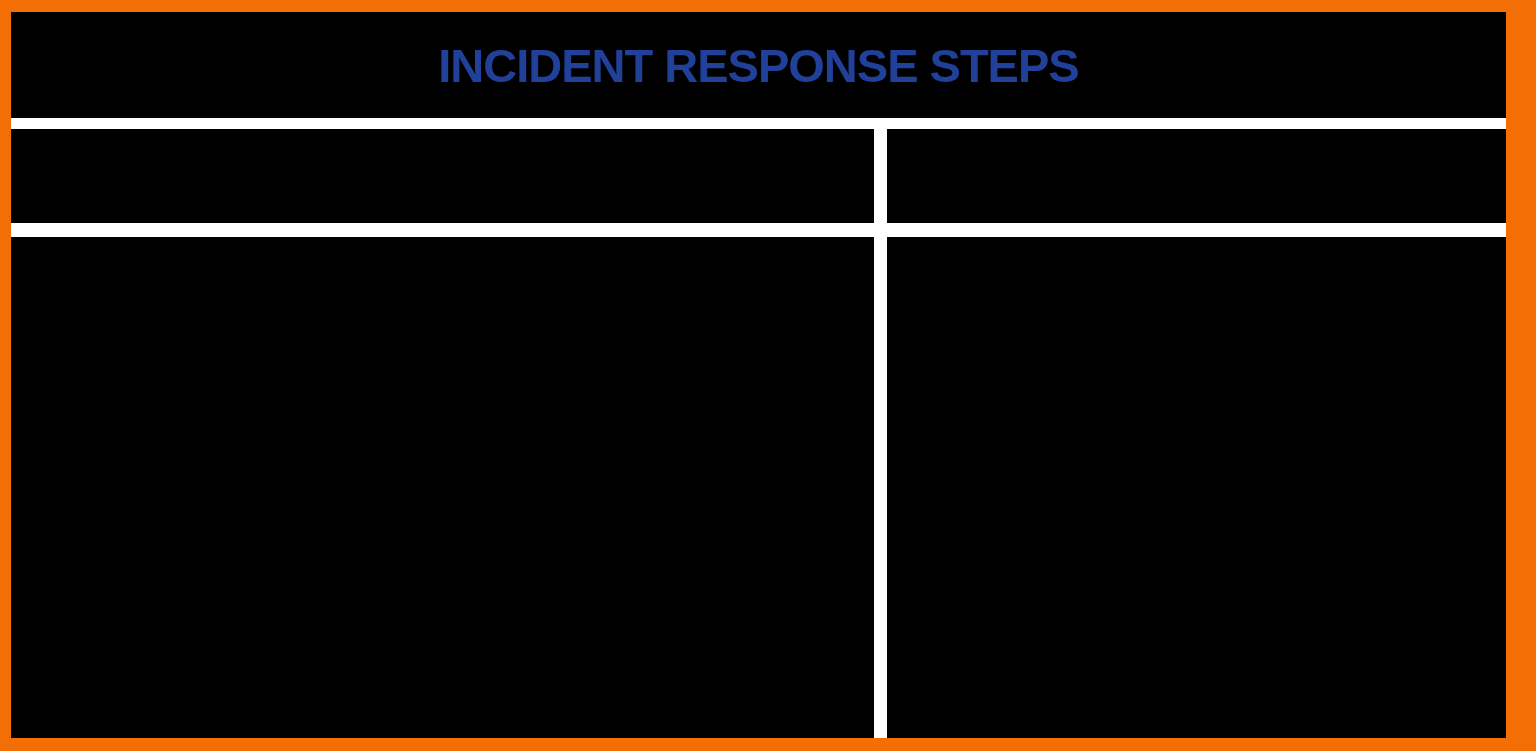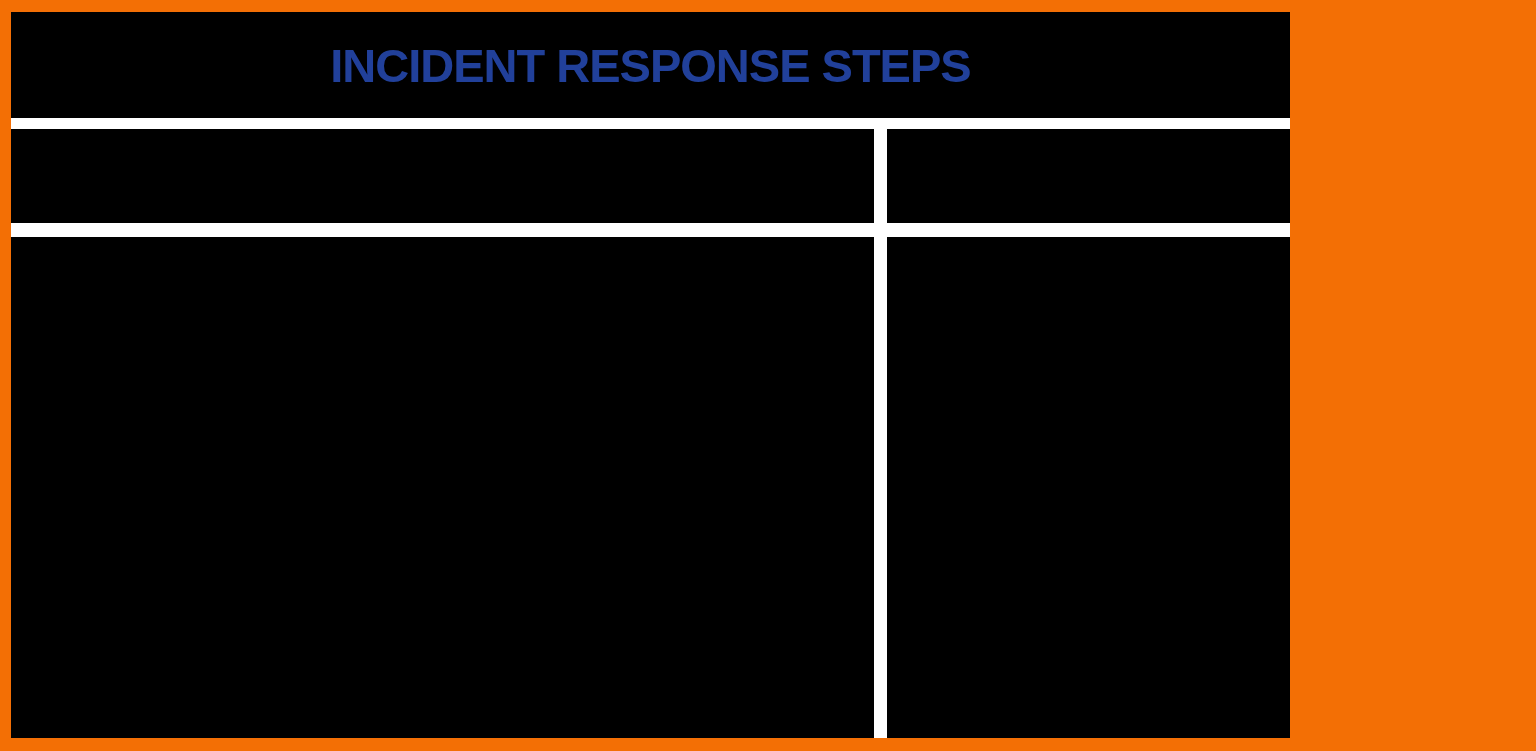--- a/index.html
+++ b/index.html
@@ -12,21 +12,21 @@
     width: 1536px;
     height: 751px;
     background: #F36F05; 
     overflow: hidden;
     font-family: "Liberation Sans", sans-serif;
   }
   .canvas {
     position: absolute;
     top: 12px;
     left: 11px;
-    width: 1279px;
+    width: 1495px;
     height: 726px;
     background: #000000;
     display: flex;
     flex-direction: column;
   }
   .title-band {
     height: 106px;
     background: #000000;
     display: flex;
     align-items: center;

